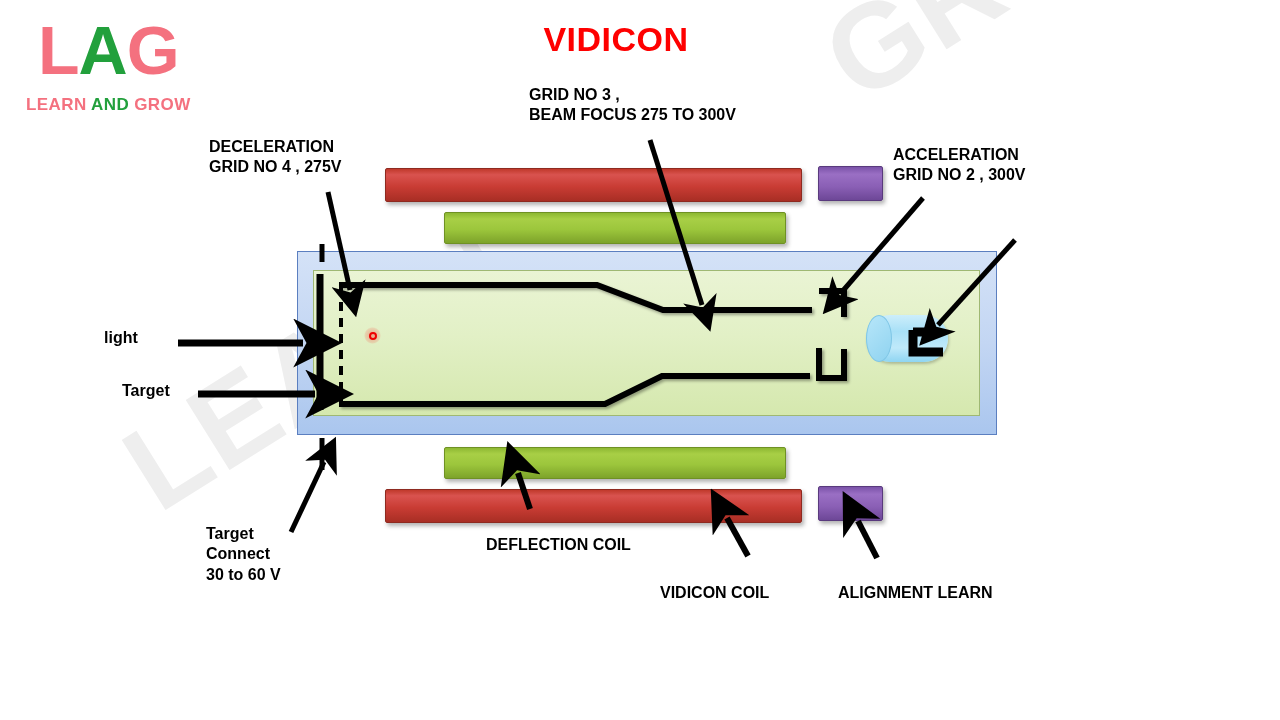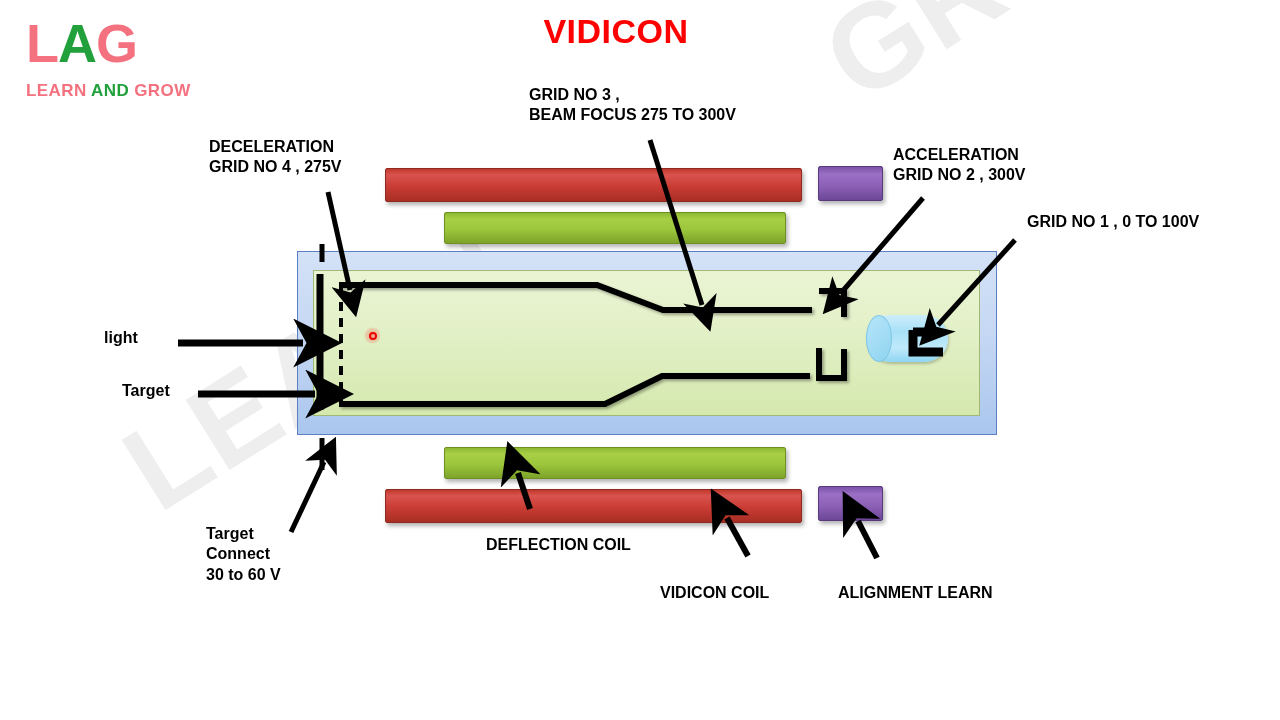--- a/index.html
+++ b/index.html
@@ -35,41 +35,42 @@
   #wm-learn {
     left: 100px; top: 420px;
     font-size: 120px;
     transform: rotate(-32deg);
     transform-origin: left top;
   }
 
   
   #logo { position: absolute; left: 26px; top: 18px; }
   #logo-main {
-    font-size: 54px;
+    font-size: 68px;
     font-weight: bold;
     font-family: "Liberation Sans", sans-serif;
     line-height: 0.95;
     letter-spacing: -1px;
+    text-align: center;
   }
   .lg-red { color: #f4717f; }
   .lg-green { color: #22a03c; }
   #logo-sub {
     font-size: 17px;
     font-weight: bold;
     letter-spacing: 0.4px;
     margin-top: 12px;
   }
   .ls-red { color: #f4717f; }
   .ls-green { color: #22a03c; }
 
   
   #title {
     position: absolute;
-    left: 0; top: 12px;
+    left: 0; top: 20px;
     width: 1232px;
     text-align: center;
     color: #fe0000;
     font-size: 34px;
     font-weight: bold;
     letter-spacing: 0.5px;
   }
 
   
   .label {
@@ -239,21 +240,20 @@
 
     <line x1="877" y1="558" x2="858" y2="521" stroke="#000" stroke-width="6" marker-end="url(#ah)"></line>
   </svg>
 
   <div class="label" style="left:209px; top:137px;">DECELERATION
 GRID NO 4 , 275V</div>
   <div class="label" style="left:529px; top:85px;">GRID NO 3 ,
 BEAM FOCUS 275 TO 300V</div>
   <div class="label" style="left:893px; top:145px;">ACCELERATION
 GRID NO 2 , 300V</div>
-  <div class="label" style="left:1027px; top:212px;">GRID NO 1 , 0 TO 100V</div>
   <div class="label" style="left:104px; top:328px;">light</div>
   <div class="label" style="left:122px; top:381px;">Target</div>
   <div class="label" style="left:206px; top:524px;">Target
 Connect
 30 to 60 V</div>
   <div class="label" style="left:486px; top:535px;">DEFLECTION COIL</div>
   <div class="label" style="left:660px; top:583px;">VIDICON COIL</div>
   <div class="label" style="left:838px; top:583px;">ALIGNMENT LEARN</div>
 
 </div>

